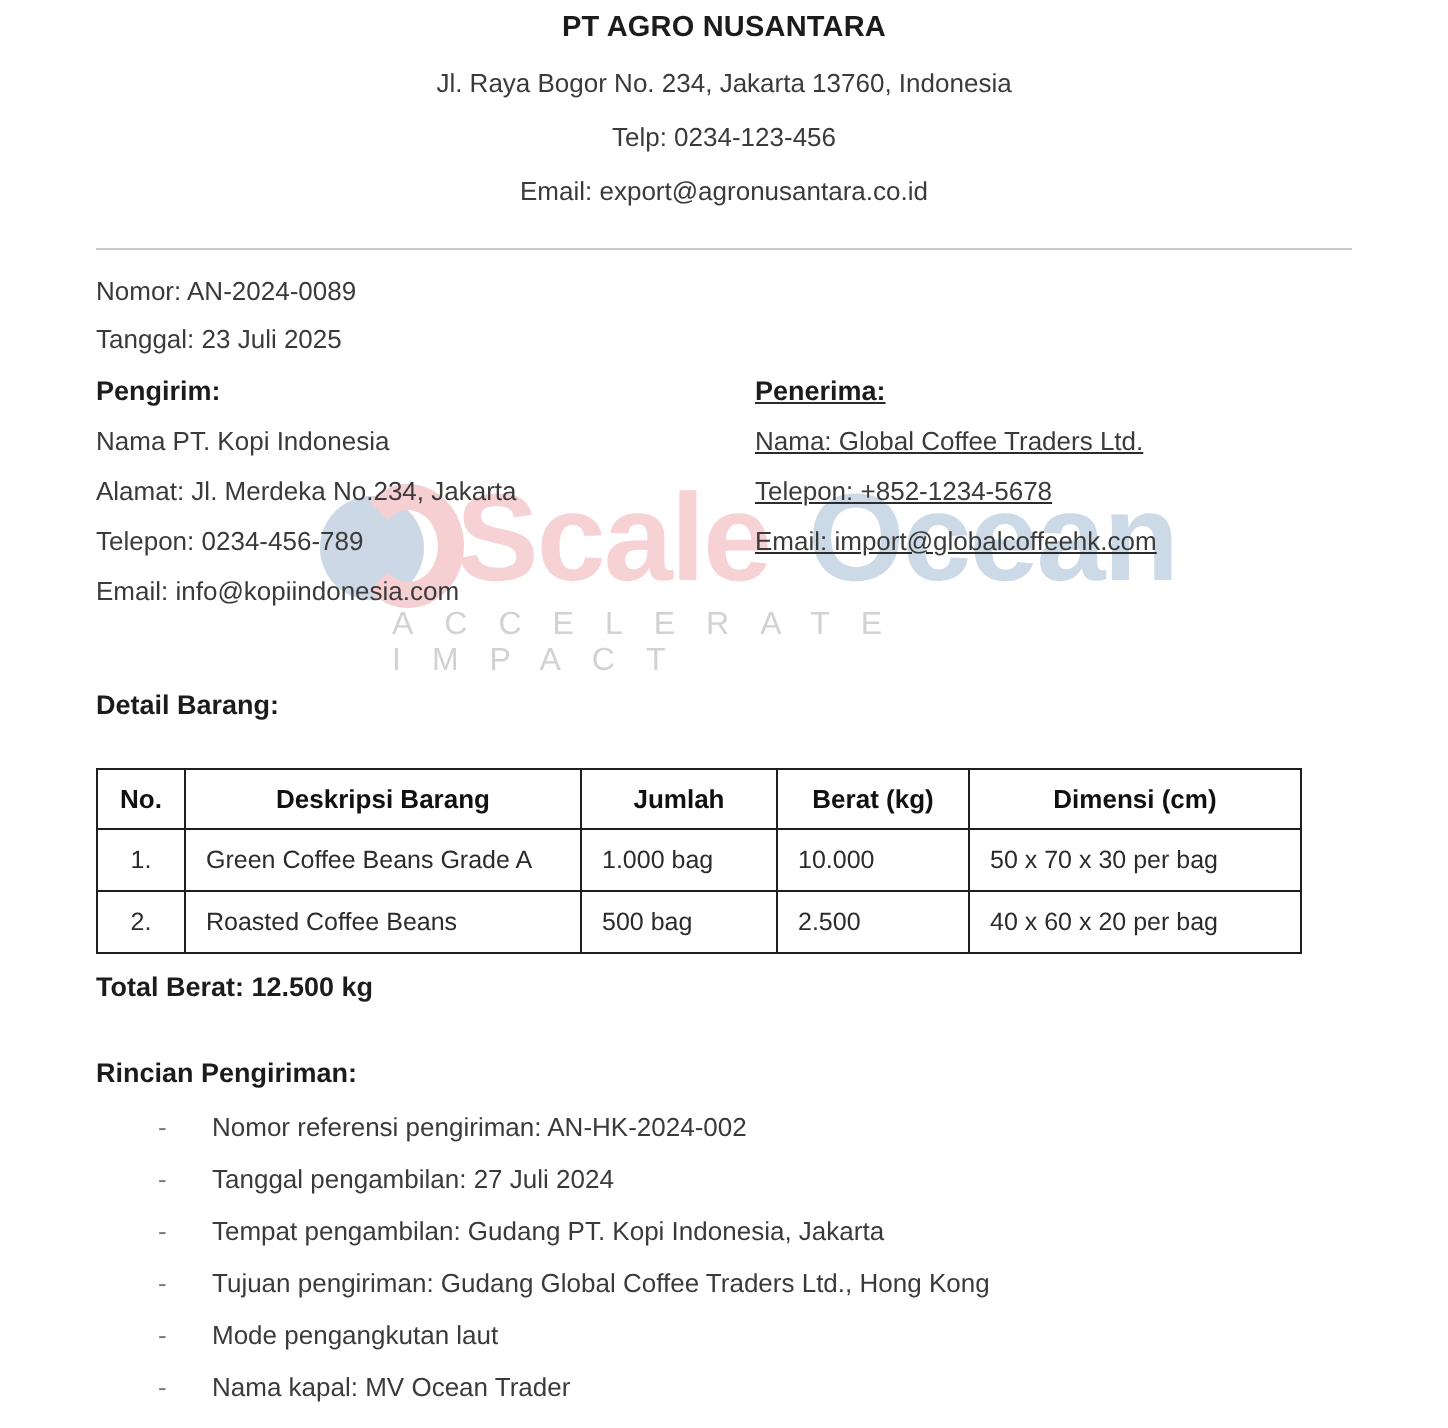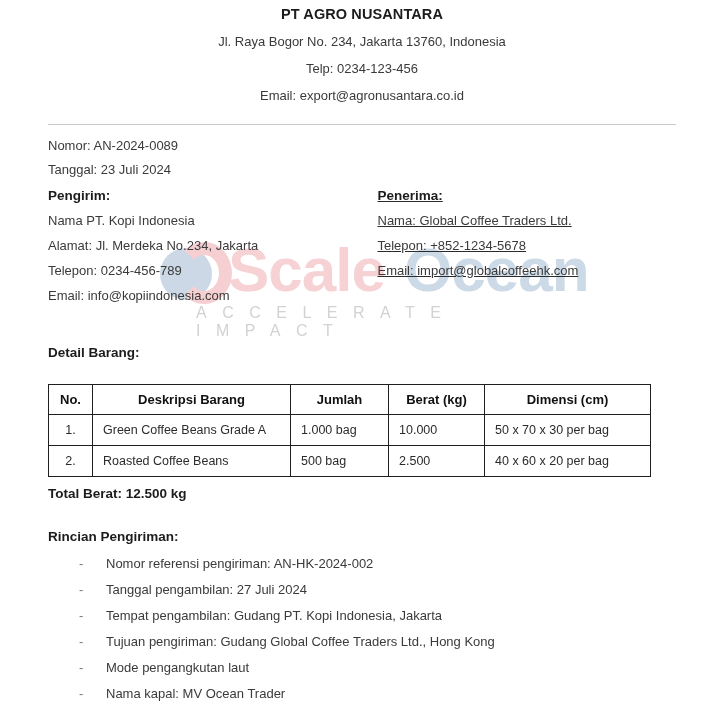--- a/index.html
+++ b/index.html
@@ -224,21 +224,21 @@
     <div class="company">PT AGRO NUSANTARA</div>
     <div class="hdr-line">Jl. Raya Bogor No. 234, Jakarta 13760, Indonesia</div>
     <div class="hdr-line">Telp: 0234-123-456</div>
     <div class="hdr-line">Email: export@agronusantara.co.id</div>
   </div>
 
   <hr class="rule">
 
   <div class="meta">
     <div class="meta-line">Nomor: AN-2024-0089</div>
-    <div class="meta-line">Tanggal: 23 Juli 2024</div>
+    <div class="meta-line">Tanggal: 23 Juli 2025</div>
   </div>
 
   <div class="parties">
     <div class="party left">
       <div class="party-title">Pengirim:</div>
       <div class="party-line">Nama PT. Kopi Indonesia</div>
       <div class="party-line">Alamat: Jl. Merdeka No.234, Jakarta</div>
       <div class="party-line">Telepon: 0234-456-789</div>
       <div class="party-line">Email: info@kopiindonesia.com</div>
     </div>

